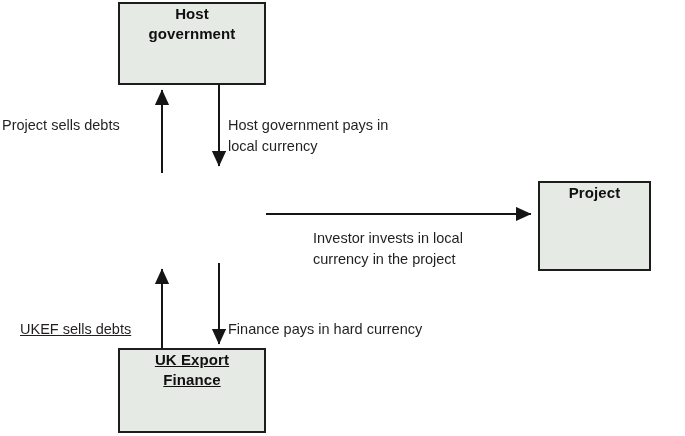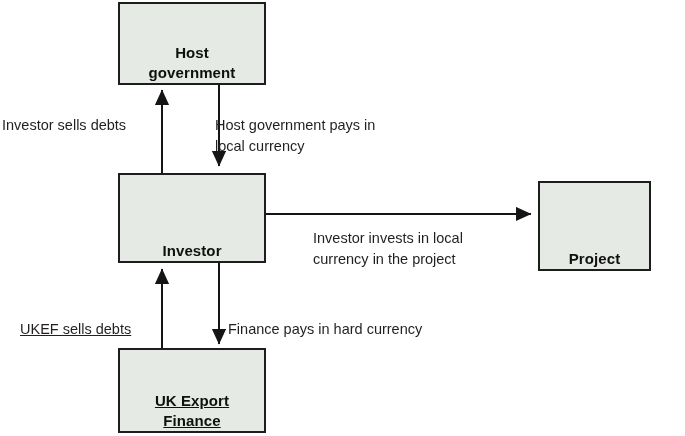--- a/index.html
+++ b/index.html
@@ -18,21 +18,21 @@
     height: 436px;
     background: #ffffff;
     overflow: hidden;
   }
   .node {
     position: absolute;
     box-sizing: border-box;
     background: #e5eae5;
     border: 2px solid #1d1d1d;
     display: flex;
-    align-items: flex-end;
+    align-items: flex-start;
     justify-content: center;
     text-align: center;
     font-weight: bold;
     font-size: 15px;
     line-height: 1.35;
     letter-spacing: 0.1px;
     color: #101010;
   }
   .node .node-label {
     display: block;
@@ -82,36 +82,33 @@
     <line x1="162" y1="348" x2="162" y2="269" marker-end="url(#arrowhead)"></line>
 
     <line x1="219" y1="263" x2="219" y2="344" marker-end="url(#arrowhead)"></line>
   </svg>
 
   <div class="node" style="left:118px; top:2px; width:148px; height:83px;">
     <span class="node-label">Host
 government</span>
   </div>
 
-  <div class="node" style="left:118px; top:173px; width:148px; height:90px;">
-    <span class="node-label">Investor</span>
-  </div>
 
   <div class="node" style="left:118px; top:348px; width:148px; height:85px;text-decoration:underline;">
     <span class="node-label">UK Export
 Finance</span>
   </div>
 
   <div class="node" style="left:538px; top:181px; width:113px; height:90px;">
     <span class="node-label">Project</span>
   </div>
 
-  <div class="edge-label" style="left:2px; top:115px; width:150px;">Investor sells debts</div>
+  <div class="edge-label" style="left:2px; top:115px; width:150px;">Project sells debts</div>
 
-  <div class="edge-label" style="left:215px; top:115px; width:210px;">Host government pays in
+  <div class="edge-label" style="left:228px; top:115px; width:210px;">Host government pays in
 local currency</div>
 
   <div class="edge-label" style="left:305px; top:228px; width:200px;margin-left:8px;">Investor invests in local
 currency in the project</div>
 
   <div class="edge-label" style="left:20px; top:319px; width:150px;text-decoration:underline;">UKEF sells debts</div>
 
   <div class="edge-label" style="left:228px; top:319px; width:250px;">Finance pays in hard currency</div>
 
 </div>

